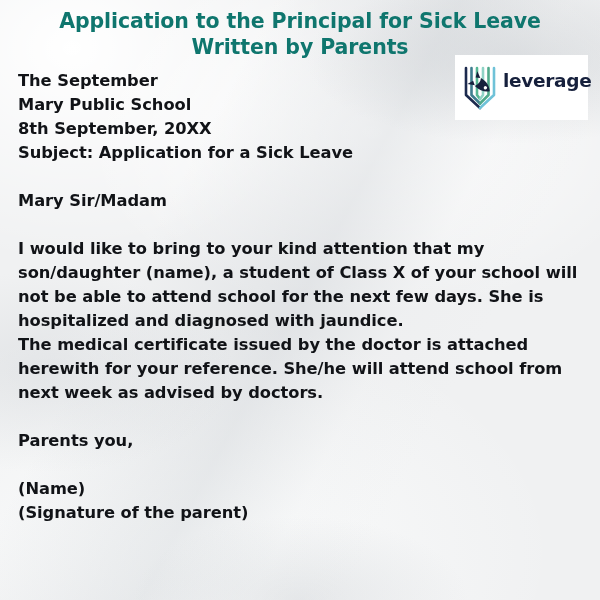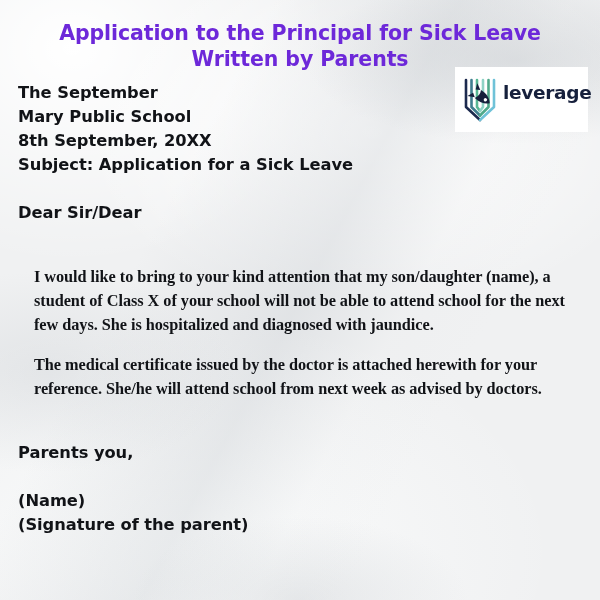--- a/index.html
+++ b/index.html
@@ -52,27 +52,27 @@
 
   .content {
     position: relative;
     z-index: 3;
     width: 600px;
     height: 600px;
   }
 
   
   .doc-title {
-    margin: 12px;
+    margin: 0;
     padding: 8px 22px 0 22px;
     text-align: center;
     font-size: 20.5px;
     line-height: 26px;
     font-weight: bold;
-    color: #6d28d9;
+    color: #0f766e;
     letter-spacing: -0.1px;
   }
 
   
   .logo-box {
     position: absolute;
     left: 455px;
     top: 55px;
     width: 133px;
     height: 65px;
@@ -117,21 +117,21 @@
     top: 69px;
     width: 566px;
     font-size: 16.3px;
     line-height: 24px;
     font-weight: bold;
     color: #111317;
     letter-spacing: -0.05px;
   }
   .letter .line { white-space: pre-wrap; }
   .blank { height: 24px; }
-  .para { margin: 16px; font-family: Liberation Serif, serif; }
+  .para { margin: 0; }
   .addr-block { width: 420px; }
 </style>
 </head>
 <body>
 
 <div id="page">
 
   <div class="bg-layer bg-a"></div>
   <div class="bg-layer bg-b"></div>
   <div class="bg-layer bg-c"></div>
@@ -144,21 +144,21 @@
 
       <div class="addr-block">
         <div class="line">The September</div>
         <div class="line">Mary Public School</div>
         <div class="line">8th September, 20XX</div>
         <div class="line">Subject: Application for a Sick Leave</div>
       </div>
 
       <div class="blank"></div>
 
-      <div class="line">Dear Sir/Dear</div>
+      <div class="line">Mary Sir/Madam</div>
 
       <div class="blank"></div>
 
       <p class="para">I would like to bring to your kind attention that my son/daughter (name), a student of Class X of your school will not be able to attend school for the next few days. She is hospitalized and diagnosed with jaundice.</p>
       <p class="para">The medical certificate issued by the doctor is attached herewith for your reference. She/he will attend school from next week as advised by doctors.</p>
 
       <div class="blank"></div>
 
       <div class="line">Parents you,</div>
 

